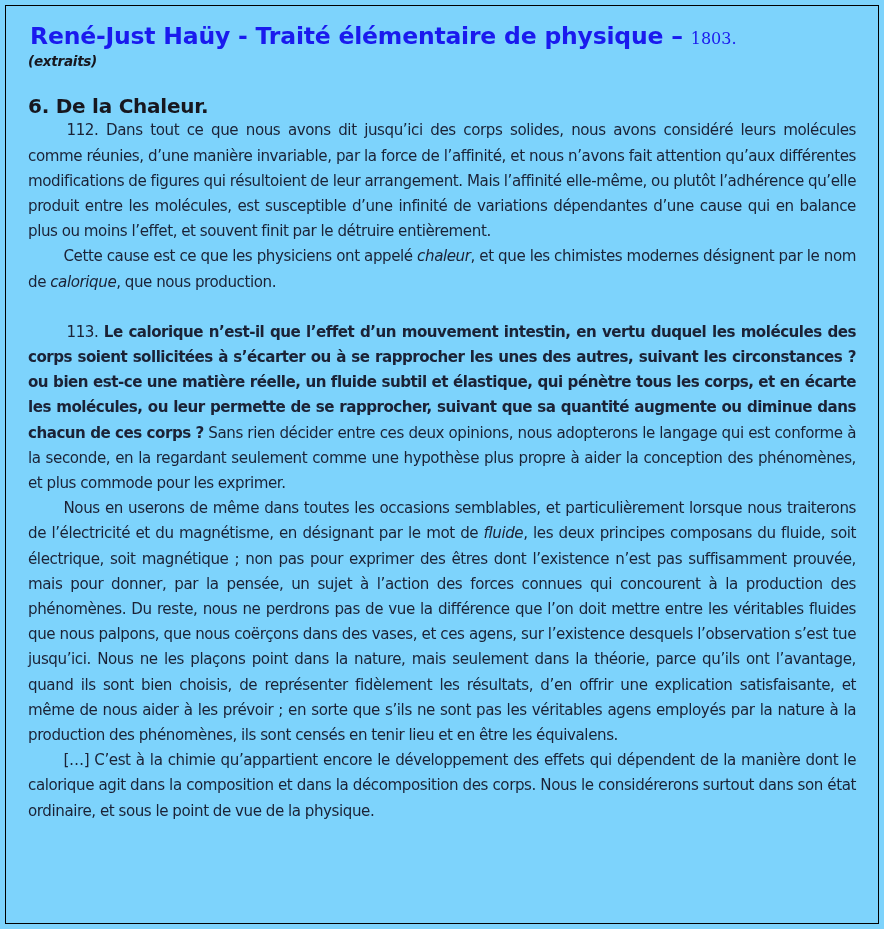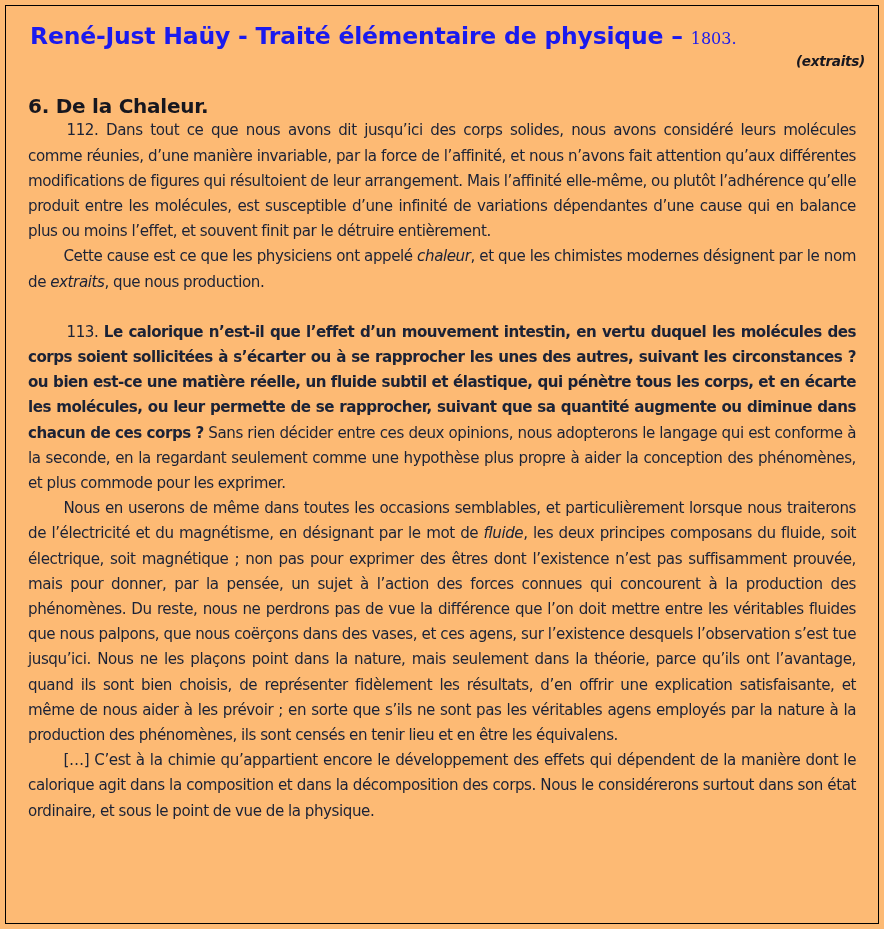--- a/index.html
+++ b/index.html
@@ -7,21 +7,21 @@
     margin: 0;
     padding: 0;
     background: #ffffff;
   }
 
   .page {
     position: relative;
     width: 884px;
     height: 929px;
     box-sizing: border-box;
-    background: #fdba74;
+    background: #7dd3fc;
     padding: 6px;
     overflow: hidden;
     font-family: "Liberation Sans", sans-serif;
   }
 
   .page-border {
     position: absolute;
     left: 5px;
     top: 5px;
     right: 5px;
@@ -71,21 +71,20 @@
   }
 
   .section-note {
     color: #17171f;
     font-family: "DejaVu Sans", sans-serif;
     font-weight: bold;
     font-style: italic;
     font-size: 13.6px;
     letter-spacing: -0.3px;
     margin: 4px 0 0 9px;
-    text-align: right;
   }
 
   .subsection-heading {
     color: #17171f;
     font-family: "DejaVu Sans", sans-serif;
     font-weight: bold;
     font-size: 20px;
     letter-spacing: -0.25px;
     margin: 25px 0 0 9px;
   }
@@ -142,21 +141,21 @@
 
 
     <div class="section-note">(extraits)</div>
 
     <h3 class="subsection-heading">6. De la Chaleur.</h3>
 
     <div class="body-text para-block">
 
       <p><span>112. Dans tout ce que nous avons dit jusqu’ici des corps solides, nous avons considéré leurs molécules comme réunies, d’une manière invariable, par la force de l’affinité, et nous n’avons fait attention qu’aux différentes modifications de figures qui résultoient de leur arrangement. Mais l’affinité elle-même, ou plutôt l’adhérence qu’elle produit entre les molécules, est susceptible d’une infinité de variations dépendantes d’une cause qui en balance plus ou moins l’effet, et souvent finit par le détruire entièrement.</span></p>
 
-      <p class="tight"><span>Cette cause est ce que les physiciens ont appelé </span><span class="it">chaleur</span><span>, et que les chimistes modernes désignent par le nom de </span><span class="it">extraits</span><span>, que nous production.</span></p>
+      <p class="tight"><span>Cette cause est ce que les physiciens ont appelé </span><span class="it">chaleur</span><span>, et que les chimistes modernes désignent par le nom de </span><span class="it">calorique</span><span>, que nous production.</span></p>
 
       <p class="gap-before"><span>113. </span><span class="bd">Le calorique n’est-il que l’effet d’un mouvement intestin, en vertu duquel les molécules des corps soient sollicitées à s’écarter ou à se rapprocher les unes des autres, suivant les circonstances ? ou bien est-ce une matière réelle, un fluide subtil et élastique, qui pénètre tous les corps, et en écarte les molécules, ou leur permette de se rapprocher, suivant que sa quantité augmente ou diminue dans chacun de ces corps ?</span><span> Sans rien décider entre ces deux opinions, nous adopterons le langage qui est conforme à la seconde, en la regardant seulement comme une hypothèse plus propre à aider la conception des phénomènes, et plus commode pour les exprimer.</span></p>
 
       <p class="tight"><span>Nous en userons de même dans toutes les occasions semblables, et particulièrement lorsque nous traiterons de l’électricité et du magnétisme, en désignant par le mot de </span><span class="it">fluide</span><span>, les deux principes composans du fluide, soit électrique, soit magnétique ; non pas pour exprimer des êtres dont l’existence n’est pas suffisamment prouvée, mais pour donner, par la pensée, un sujet à l’action des forces connues qui concourent à la production des phénomènes. Du reste, nous ne perdrons pas de vue la différence que l’on doit mettre entre les véritables fluides que nous palpons, que nous coërçons dans des vases, et ces agens, sur l’existence desquels l’observation s’est tue jusqu’ici. Nous ne les plaçons point dans la nature, mais seulement dans la théorie, parce qu’ils ont l’avantage, quand ils sont bien choisis, de représenter fidèlement les résultats, d’en offrir une explication satisfaisante, et même de nous aider à les prévoir ; en sorte que s’ils ne sont pas les véritables agens employés par la nature à la production des phénomènes, ils sont censés en tenir lieu et en être les équivalens.</span></p>
 
       <p class="tight"><span>[…] C’est à la chimie qu’appartient encore le développement des effets qui dépendent de la manière dont le calorique agit dans la composition et dans la décomposition des corps. Nous le considérerons surtout dans son état ordinaire, et sous le point de vue de la physique.</span></p>
 
     </div>
 
   </div>

